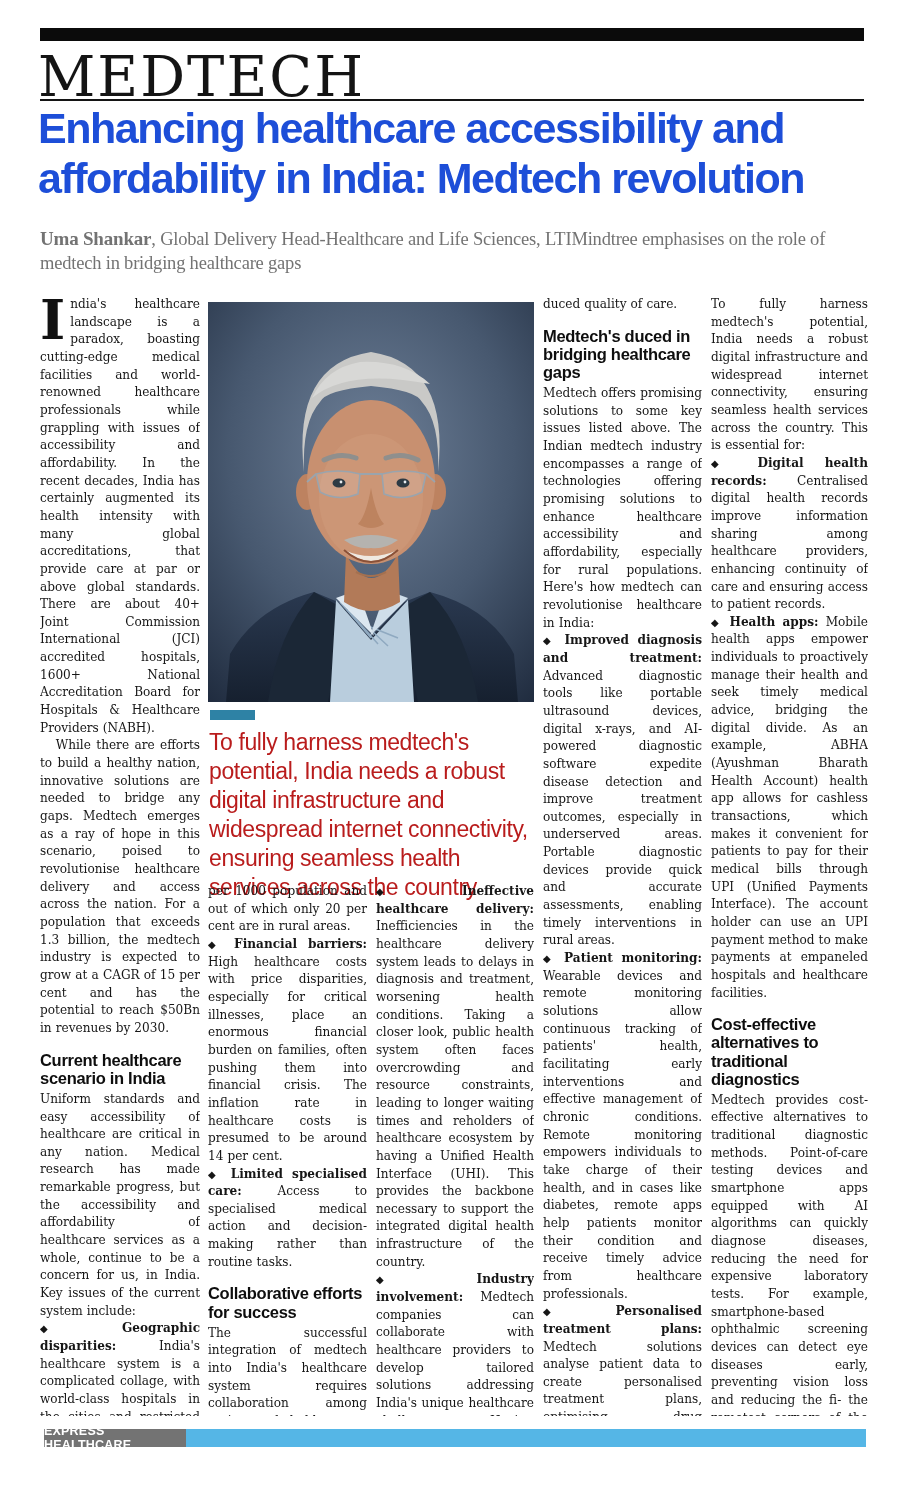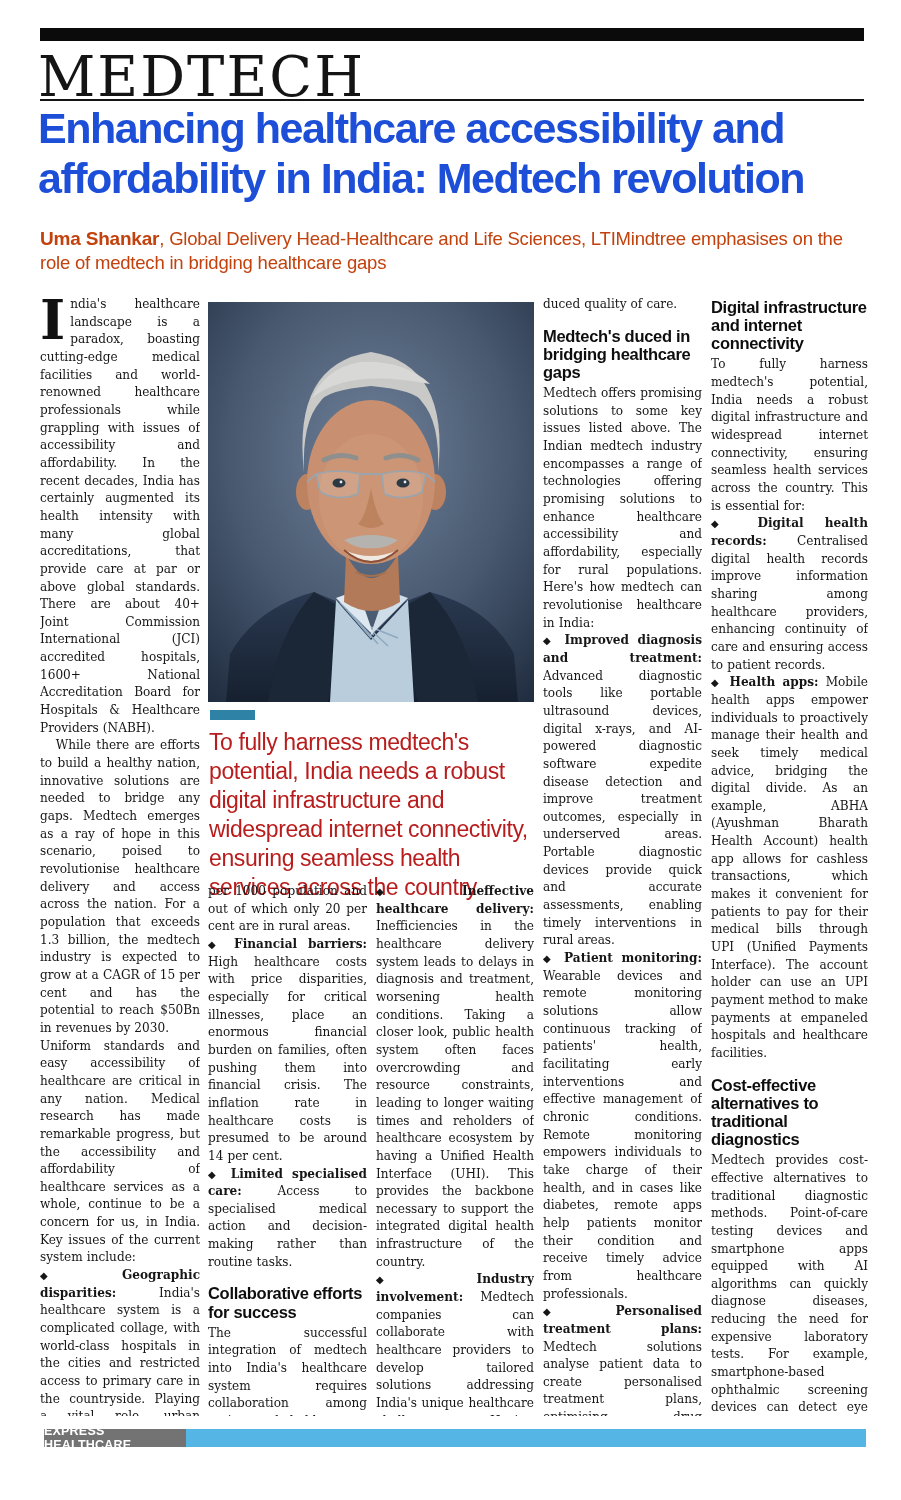--- a/index.html
+++ b/index.html
@@ -4,22 +4,22 @@
 <style>
   html,body{margin:0;padding:0;background:#e8e8e8;}
   .page{position:relative;width:901px;height:1500px;background:#ffffff;margin:0 auto;overflow:hidden;
         font-family:"DejaVu Serif",serif;color:#161616;}
   .topbar{position:absolute;left:40px;top:28px;width:824px;height:13px;background:#0b0b0b;}
   .masthead{position:absolute;left:38px;top:44px;font-family:"DejaVu Serif",serif;font-size:56px;
             letter-spacing:2px;color:#141414;}
   .masthead-rule{position:absolute;left:40px;top:99px;width:824px;height:2px;background:#141414;}
   .headline{position:absolute;left:38px;top:104px;width:834px;font-family:"Liberation Sans",sans-serif;
             font-weight:700;font-size:43px;line-height:1.16;letter-spacing:-1.5px;color:#1d4ed8;}
-  .byline{position:absolute;left:40px;top:226px;width:834px;font-family:Liberation Sans, sans-serif;
-          font-size:18.5px;line-height:1.32;color:#c2410c;letter-spacing:-0.2px;}
+  .byline{position:absolute;left:40px;top:226px;width:834px;font-family:Liberation Serif, serif;
+          font-size:18.5px;line-height:1.32;color:#737373;letter-spacing:-0.2px;}
   .byline b{font-size:19px;}
   .col{position:absolute;text-align:justify;}
   .col-1{left:40px; top:296px;width:160px;height:1120px;overflow:hidden;}
   .col-2{left:208px;top:883px;width:159px;height:533px;overflow:hidden;}
   .col-3{left:376px;top:883px;width:158px;height:533px;overflow:hidden;}
   .col-4{left:543px;top:296px;width:159px;height:1120px;overflow:hidden;}
   .col-5{left:711px;top:296px;width:157px;height:1120px;overflow:hidden;}
   .body-para{margin:0;font-size:12.1px;line-height:1.46;word-spacing:0.02em;}
   .body-para.indent{text-indent:1.3em;}
   .col-heading{font-family:"Liberation Sans",sans-serif;font-weight:700;font-size:16.5px;
@@ -116,20 +116,21 @@
 potential, India needs a robust
 digital infrastructure and
 widespread internet connectivity,
 ensuring seamless health
 services across the country</div>
   </div>
 
   <div class="col col-1">
       <p class="body-para"><span class="dropcap">I</span>ndia's healthcare landscape is a paradox, boasting cutting-edge medical facilities and world-renowned healthcare professionals while grappling with issues of accessibility and affordability. In the recent decades, India has certainly augmented its health intensity with many global accreditations, that provide care at par or above global standards. There are about 40+ Joint Commission International (JCI) accredited hospitals, 1600+ National Accreditation Board for Hospitals &amp; Healthcare Providers (NABH).</p>
       <p class="body-para indent">While there are efforts to build a healthy nation, innovative solutions are needed to bridge any gaps. Medtech emerges as a ray of hope in this scenario, poised to revolutionise healthcare delivery and access across the nation. For a population that exceeds 1.3 billion, the medtech industry is expected to grow at a CAGR of 15 per cent and has the potential to reach $50Bn in revenues by 2030.</p>
+      <h3 class="col-heading">Current healthcare scenario in India</h3>
       <p class="body-para">Uniform standards and easy accessibility of healthcare are critical in any nation. Medical research has made remarkable progress, but the accessibility and affordability of healthcare services as a whole, continue to be a concern for us, in India. Key issues of the current system include:</p>
       <p class="body-para"><span class="diamond">◆ </span><b>Geographic disparities: </b>India's healthcare system is a complicated collage, with world-class hospitals in the cities and restricted access to primary care in the countryside. Playing a vital role, urban congestion has pushed the best in care to the most populated zone leaving the rest behind. For e.g., India has only 0.9 beds nancial burden on patients. Portable ultrasound devices make prenatal care more accessible, ensuring healthier pregnancies. These innovations democratise access to quality diagnostics, making healthcare more affordable.</p>
     </div>
   <div class="col col-2">
       <p class="body-para">per 1000 population and out of which only 20 per cent are in rural areas.</p>
       <p class="body-para"><span class="diamond">◆ </span><b>Financial barriers: </b>High healthcare costs with price disparities, especially for critical illnesses, place an enormous financial burden on families, often pushing them into financial crisis. The inflation rate in healthcare costs is presumed to be around 14 per cent.</p>
       <p class="body-para"><span class="diamond">◆ </span><b>Limited specialised care: </b>Access to specialised medical action and decision-making rather than routine tasks.</p>
       <h3 class="col-heading">Collaborative efforts for success</h3>
       <p class="body-para">The successful integration of medtech into India's healthcare system requires collaboration among various stakeholders:</p>
     </div>
@@ -139,21 +140,20 @@
     </div>
   <div class="col col-4">
       <p class="body-para">duced quality of care.</p>
       <h3 class="col-heading">Medtech's duced in bridging healthcare gaps</h3>
       <p class="body-para">Medtech offers promising solutions to some key issues listed above. The Indian medtech industry encompasses a range of technologies offering promising solutions to enhance healthcare accessibility and affordability, especially for rural populations. Here's how medtech can revolutionise healthcare in India:</p>
       <p class="body-para"><span class="diamond">◆ </span><b>Improved diagnosis and treatment: </b>Advanced diagnostic tools like portable ultrasound devices, digital x-rays, and AI-powered diagnostic software expedite disease detection and improve treatment outcomes, especially in underserved areas. Portable diagnostic devices provide quick and accurate assessments, enabling timely interventions in rural areas.</p>
       <p class="body-para"><span class="diamond">◆ </span><b>Patient monitoring: </b>Wearable devices and remote monitoring solutions allow continuous tracking of patients' health, facilitating early interventions and effective management of chronic conditions. Remote monitoring empowers individuals to take charge of their health, and in cases like diabetes, remote apps help patients monitor their condition and receive timely advice from healthcare professionals.</p>
       <p class="body-para"><span class="diamond">◆ </span><b>Personalised treatment plans: </b>Medtech solutions analyse patient data to create personalised treatment plans, optimising drug regimens and reducing adverse effects. This tailored approach is particularly beneficial for patients with complex conditions, such as cancer treatments customised based on genetic mutations, increasing chances of success while minimising side effects.</p>
     </div>
   <div class="col col-5">
-      <h3 class="col-heading">Digital infrastructure and internet connectivity</h3>
       <p class="body-para">To fully harness medtech's potential, India needs a robust digital infrastructure and widespread internet connectivity, ensuring seamless health services across the country. This is essential for:</p>
       <p class="body-para"><span class="diamond">◆ </span><b>Digital health records: </b>Centralised digital health records improve information sharing among healthcare providers, enhancing continuity of care and ensuring access to patient records.</p>
       <p class="body-para"><span class="diamond">◆ </span><b>Health apps: </b>Mobile health apps empower individuals to proactively manage their health and seek timely medical advice, bridging the digital divide. As an example, ABHA (Ayushman Bharath Health Account) health app allows for cashless transactions, which makes it convenient for patients to pay for their medical bills through UPI (Unified Payments Interface). The account holder can use an UPI payment method to make payments at empaneled hospitals and healthcare facilities.</p>
       <h3 class="col-heading">Cost-effective alternatives to traditional diagnostics</h3>
       <p class="body-para">Medtech provides cost-effective alternatives to traditional diagnostic methods. Point-of-care testing devices and smartphone apps equipped with AI algorithms can quickly diagnose diseases, reducing the need for expensive laboratory tests. For example, smartphone-based ophthalmic screening devices can detect eye diseases early, preventing vision loss and reducing the fi- the remotest corners of the country. However, this transformation requires a concerted effort from government, industry, healthcare professionals, and the community. Striking the right balance between technology and the human touch in healthcare is key to achieving a holistic and patient-centric healthcare system that truly serves the diverse needs of India's population, ultimately improving the health and well-being of millions of Indians.</p>
     </div>
 
   <div class="footer-brand" style="background: #737373;">EXPRESS HEALTHCARE</div>
   <div class="footer-bar" style="background: rgb(85, 182, 230);"></div>
   <div class="footer-date">October 2023</div>

